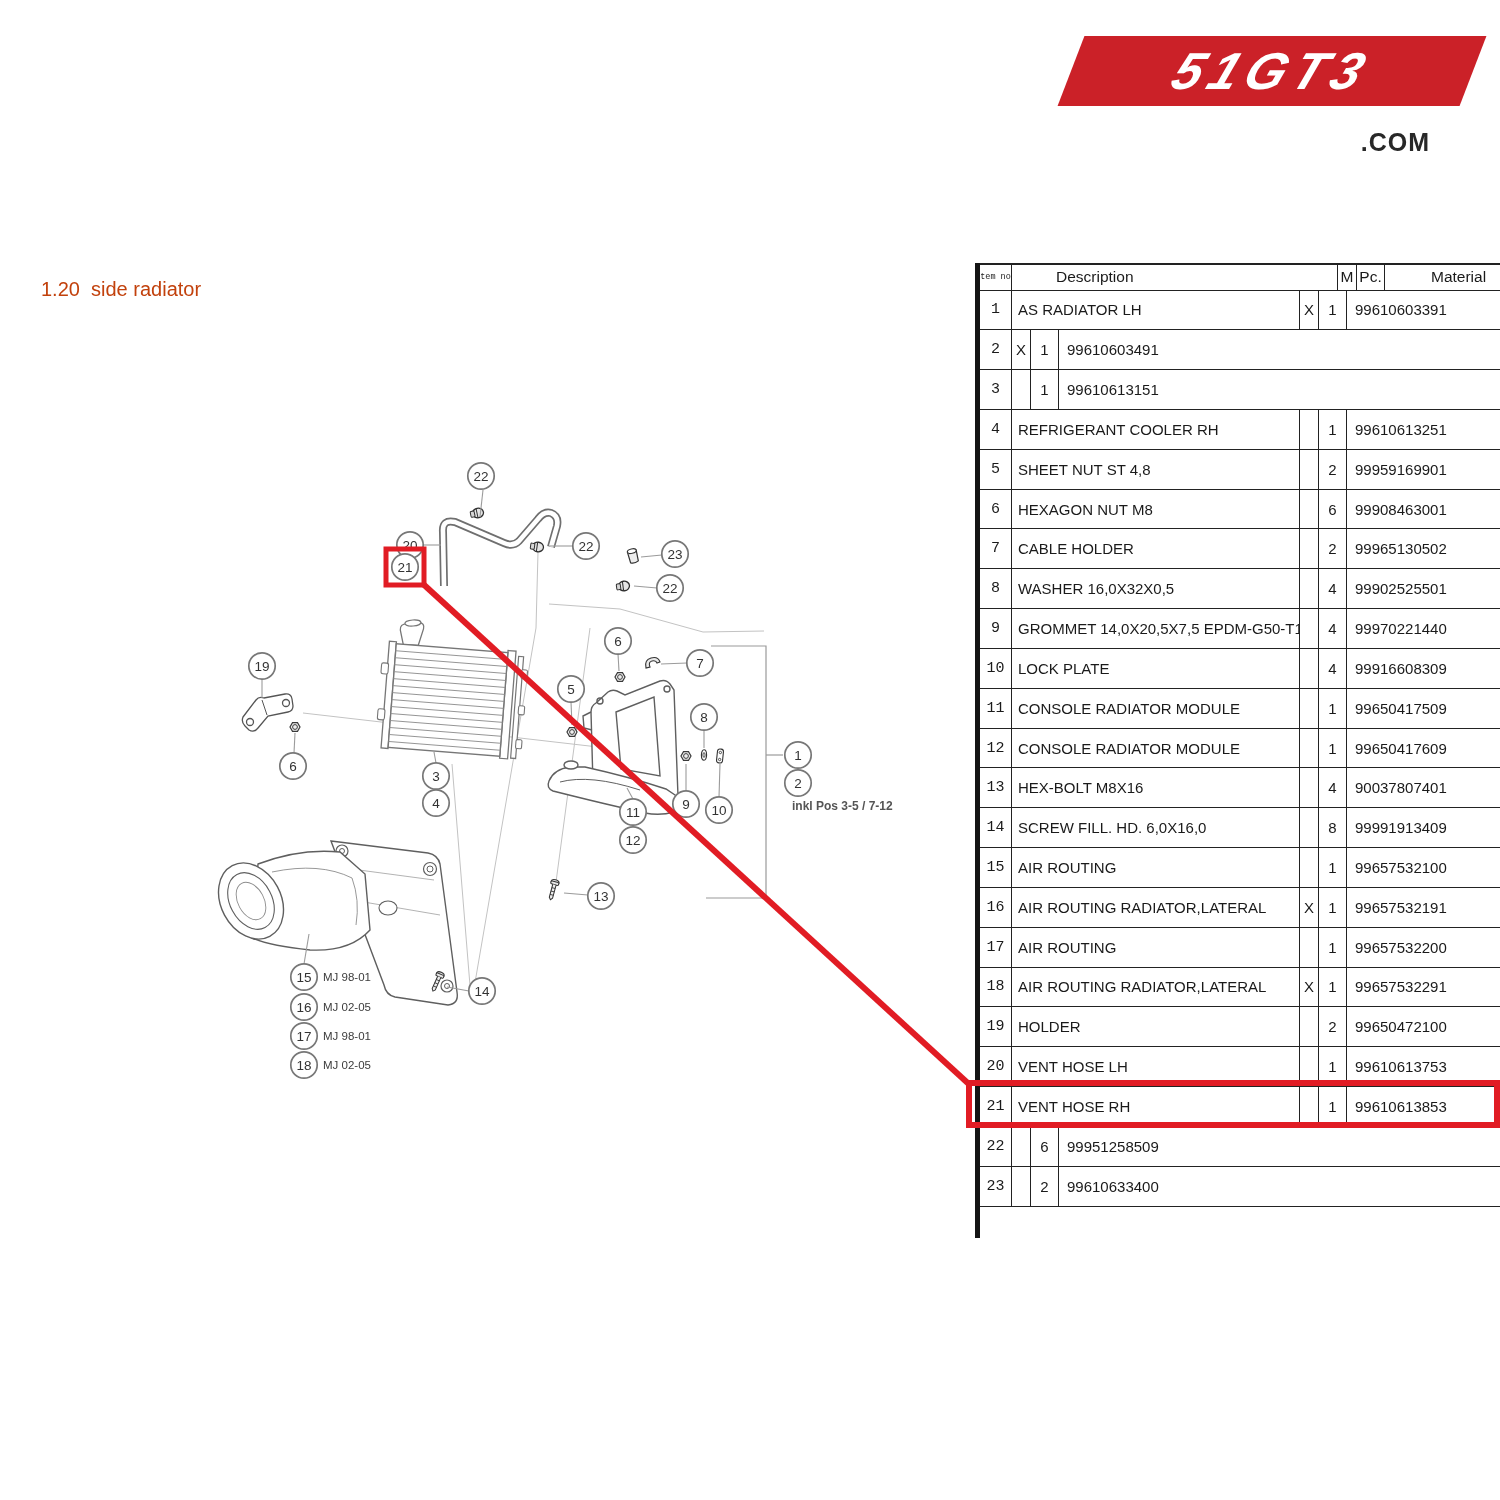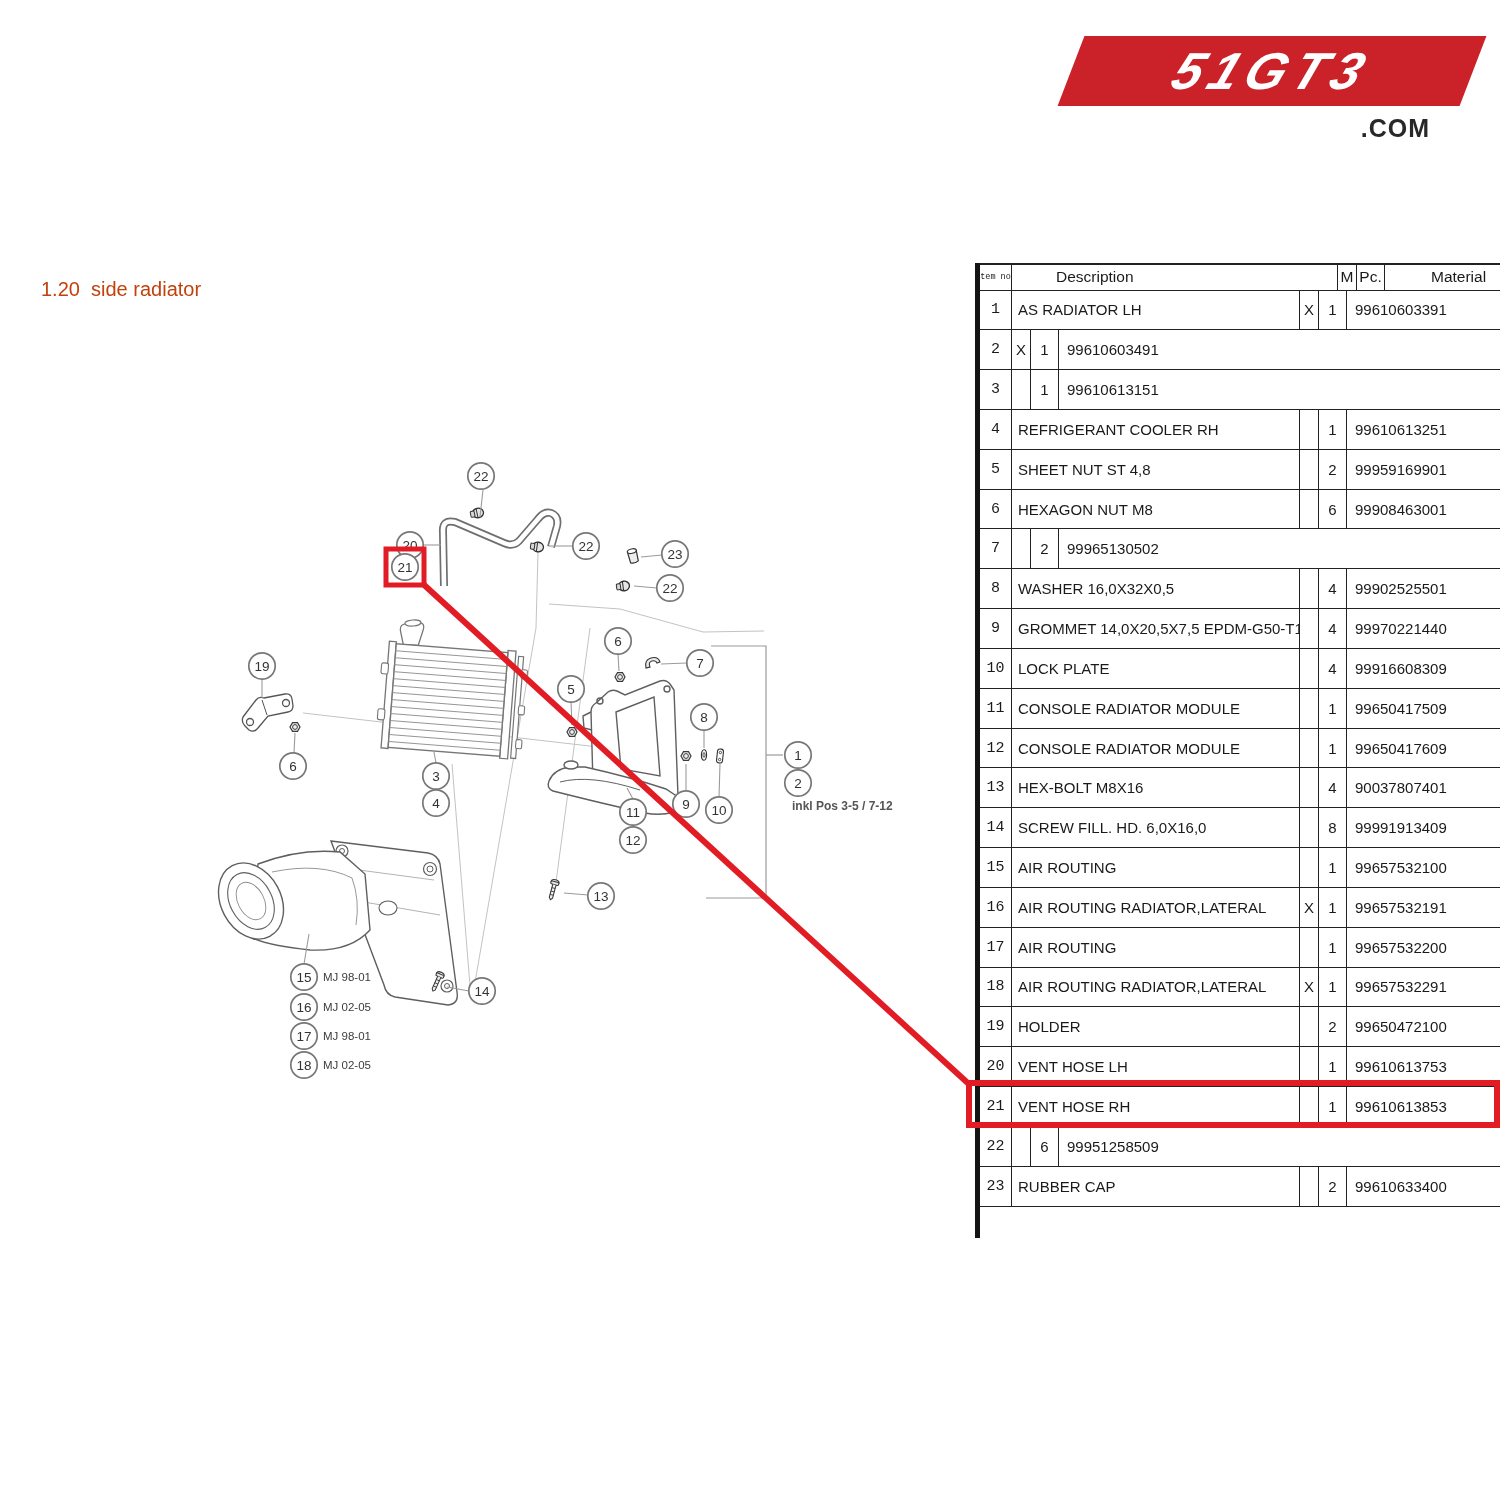--- a/index.html
+++ b/index.html
@@ -16,21 +16,21 @@
   .logo-box{
     position:absolute;left:1071px;top:36px;width:402px;height:70px;
     background:var(--logo-red);transform:skewX(-21deg);
     display:flex;align-items:center;justify-content:center;
   }
   .logo-text{
     font-weight:bold;font-style:italic;font-size:52px;color:#ffffff;
     letter-spacing:7px;line-height:1;
   }
   .logo-tld{
-    position:absolute;left:1270px;top:114px;width:160px;text-align:right;
+    position:absolute;left:1270px;top:128px;width:160px;text-align:right;
     font-weight:bold;font-size:25px;color:#282828;letter-spacing:1px;
   }
   
   .page-title{
     position:absolute;left:21px;top:278px;font-size:20px;color:#c2410c;
     white-space:pre;
     margin-left:20px;
   }
   
   .tbar{position:absolute;left:975px;top:263px;width:5px;height:975px;background:#141414;}
@@ -110,20 +110,21 @@
       </div>
       <div class="prow">
         <div class="c c-item">6</div>
         <div class="c c-desc">HEXAGON NUT M8</div>
         <div class="c c-m"></div>
         <div class="c c-pc">6</div>
         <div class="c c-mat">99908463001</div>
       </div>
       <div class="prow">
         <div class="c c-item">7</div>
+        <div class="c c-desc">CABLE HOLDER</div>
         <div class="c c-m"></div>
         <div class="c c-pc">2</div>
         <div class="c c-mat">99965130502</div>
       </div>
       <div class="prow">
         <div class="c c-item">8</div>
         <div class="c c-desc">WASHER 16,0X32X0,5</div>
         <div class="c c-m"></div>
         <div class="c c-pc">4</div>
         <div class="c c-mat">99902525501</div>
@@ -220,21 +221,20 @@
         <div class="c c-mat">99610613853</div>
       </div>
       <div class="prow">
         <div class="c c-item">22</div>
         <div class="c c-m"></div>
         <div class="c c-pc">6</div>
         <div class="c c-mat">99951258509</div>
       </div>
       <div class="prow">
         <div class="c c-item">23</div>
-        <div class="c c-desc">RUBBER CAP</div>
         <div class="c c-m"></div>
         <div class="c c-pc">2</div>
         <div class="c c-mat">99610633400</div>
       </div>
     </div>
 </div>
 
 <div class="row-highlight"></div>
 
 <svg class="diagram-svg" width="1500" height="1500" viewBox="0 0 1500 1500">

